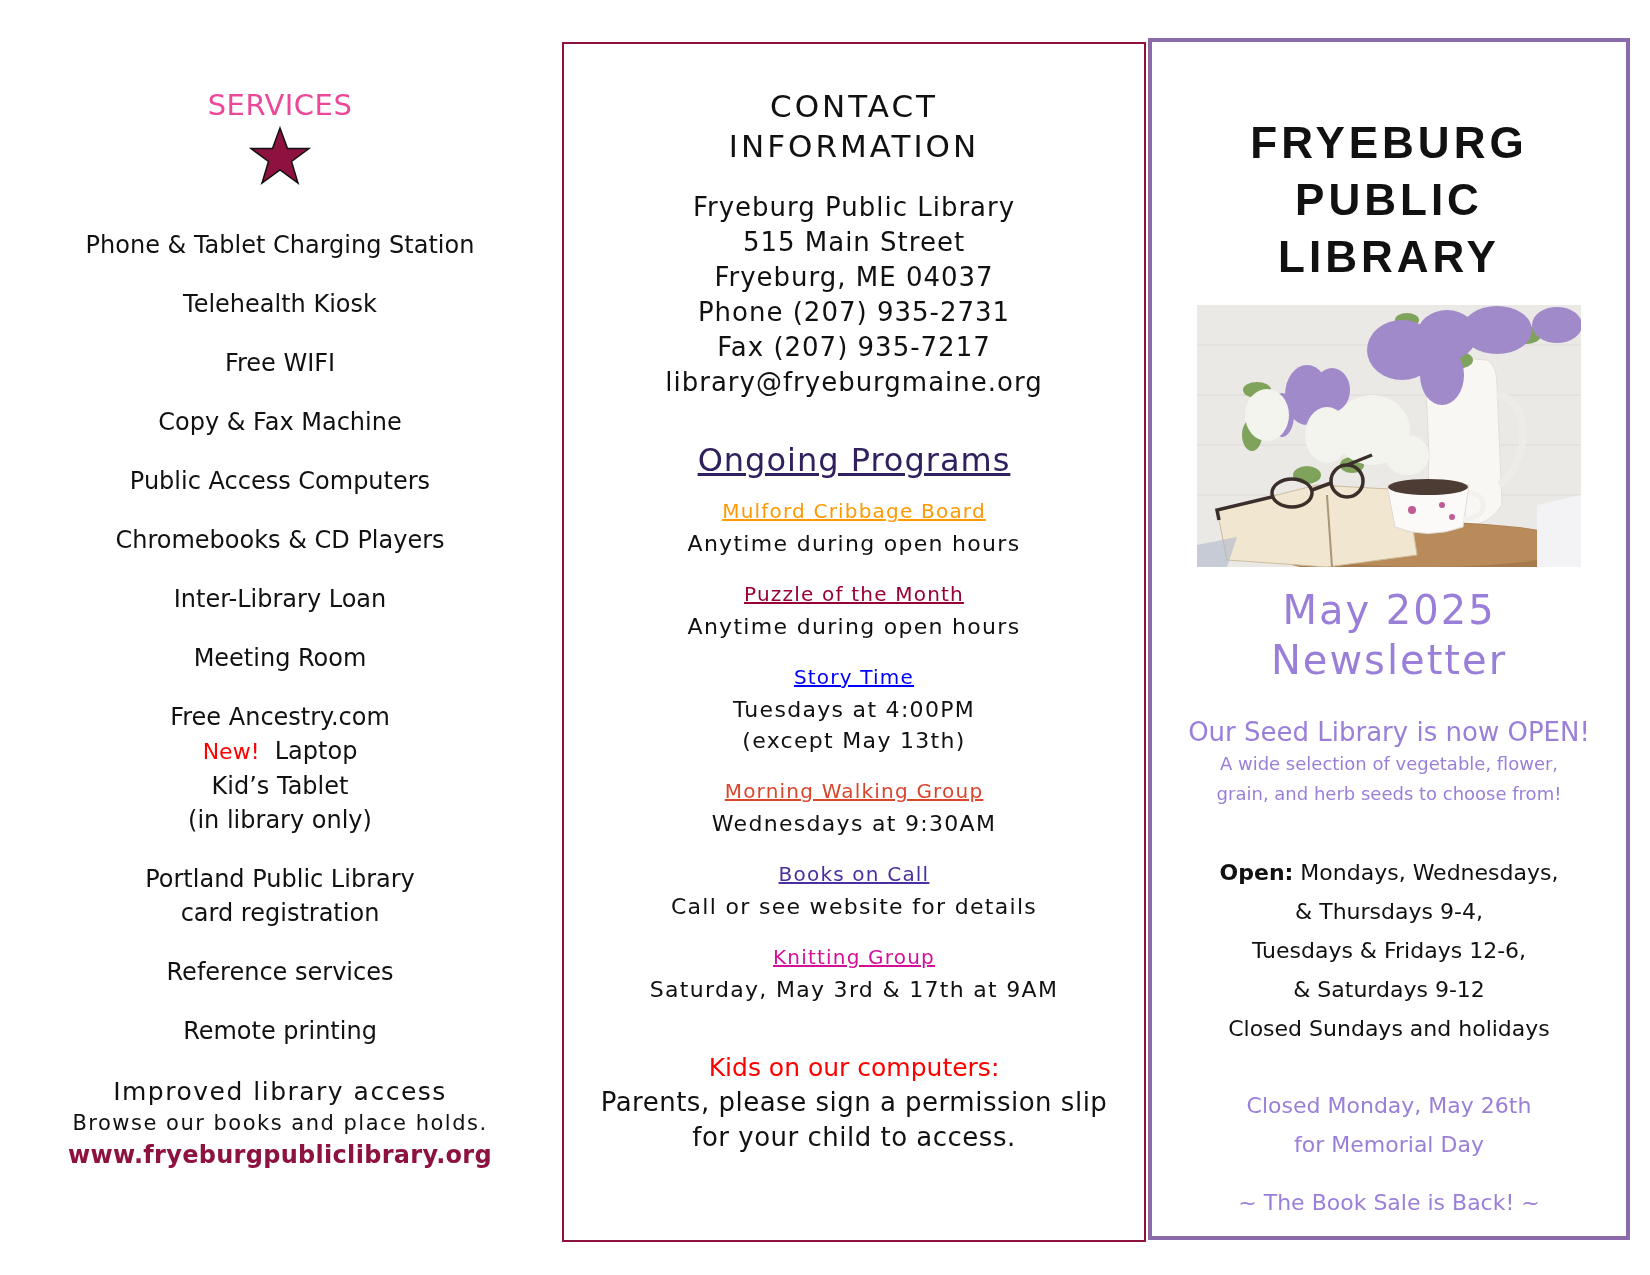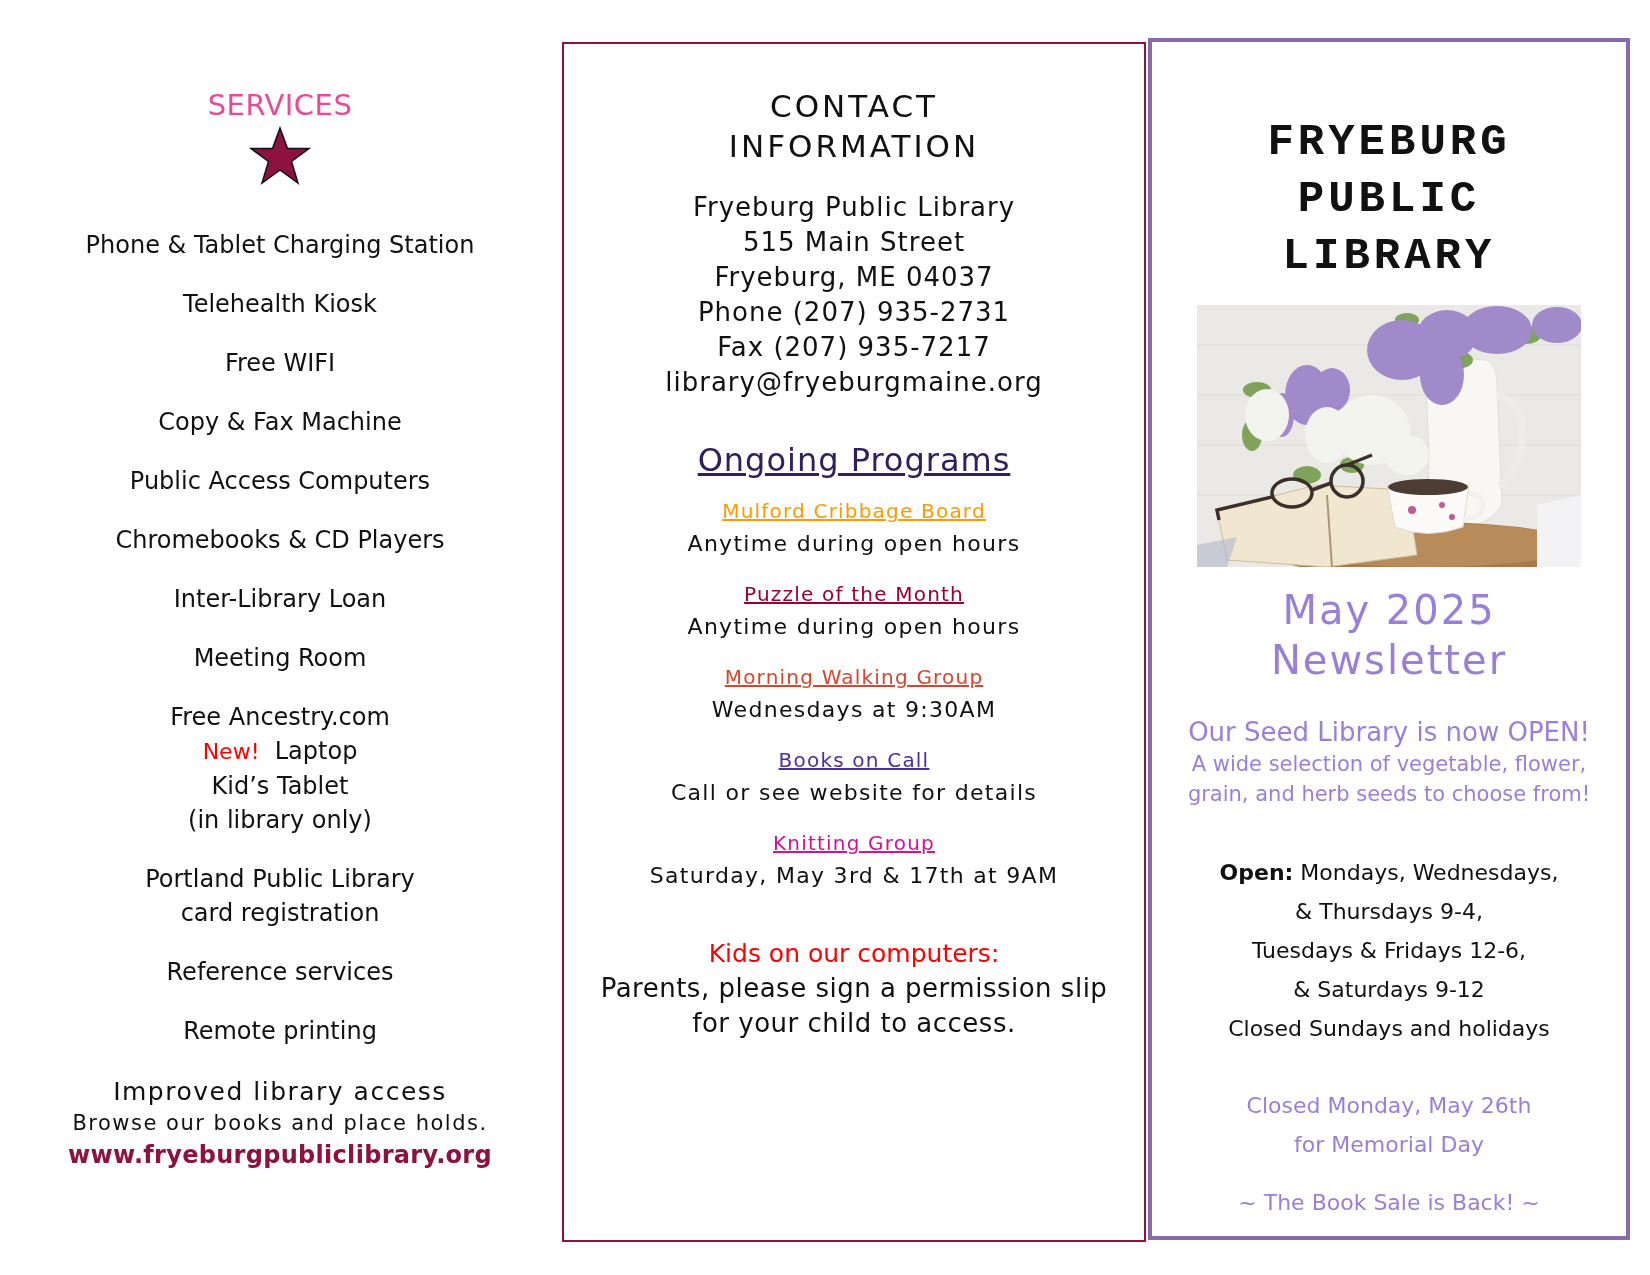--- a/index.html
+++ b/index.html
@@ -23,26 +23,26 @@
   .contact-lines { margin-top: 24px; font-size: 26px; letter-spacing: 1px; line-height: 35px; }
   .ongoing { font-size: 32px; color: #30205e; text-decoration: underline; letter-spacing: 1px; margin-top: 40px; line-height: 40px; }
   .prog { margin-top: 18px; }
   .prog-title { font-size: 20px; text-decoration: underline; letter-spacing: 1.2px; line-height: 34px; }
   .prog-desc { font-size: 22px; letter-spacing: 1.3px; line-height: 31px; }
   .kids-title { color: #ff0000; font-size: 25px; margin-top: 46px; line-height: 34px; }
   .kids-desc { font-size: 26px; line-height: 35px; letter-spacing: 0.5px; text-align: center; }
 
   
   #right { left: 1148px; top: 38px; width: 482px; height: 1202px; border: 4px solid #8a6aa8; box-sizing: border-box; }
-  .title-main { font-family: Liberation Mono, monospace; font-weight: bold; font-size: 44px; letter-spacing: 4px; line-height: 57px; margin-top: 72px; }
+  .title-main { font-family: Liberation Sans, sans-serif; font-weight: bold; font-size: 44px; letter-spacing: 4px; line-height: 57px; margin-top: 72px; }
   .photo { display: block; width: 384px; height: 262px; margin: 20px auto 0; position: relative; overflow: hidden;
            background: linear-gradient(180deg,#eceae8 0%, #e6e3df 60%, #d8d6da 100%); }
   .newsletter { color: #9a7fd9; font-size: 40px; line-height: 50px; letter-spacing: 2px; margin-top: 18px; }
   .seed-title { color: #9a7fd9; font-size: 26px; margin-top: 30px; line-height: 34px; }
-  .seed-desc { color: #9a7fd9; font-size: 21px; line-height: 30px; }
+  .seed-desc { color: #9a7fd9; font-size: 18px; line-height: 30px; }
   .hours { margin-top: 44px; font-size: 22px; line-height: 39px; }
   .hours b { font-weight: bold; }
   .closed-note { color: #9a7fd9; font-size: 22px; line-height: 39px; margin-top: 38px; }
   .booksale { color: #9a7fd9; font-size: 22px; margin-top: 22px; line-height: 34px; }
 </style>
 </head>
 <body>
 
 <div id="left" class="panel">
   <div class="services-title">SERVICES</div>
@@ -93,20 +93,25 @@
 
   <div class="prog" style="margin-top:14px">
     <div class="prog-title" style="color:#ff9900">Mulford Cribbage Board</div>
     <div class="prog-desc">Anytime during open hours</div>
   </div>
   <div class="prog">
     <div class="prog-title" style="color:#990033">Puzzle of the Month</div>
     <div class="prog-desc">Anytime during open hours</div>
   </div>
   <div class="prog">
+    <div class="prog-title" style="color:#0000ff">Story Time</div>
+    <div class="prog-desc">Tuesdays at 4:00PM</div>
+    <div class="prog-desc">(except May 13th)</div>
+  </div>
+  <div class="prog">
     <div class="prog-title" style="color:#d9462d">Morning Walking Group</div>
     <div class="prog-desc">Wednesdays at 9:30AM</div>
   </div>
   <div class="prog">
     <div class="prog-title" style="color:#4b2fa0">Books on Call</div>
     <div class="prog-desc">Call or see website for details</div>
   </div>
   <div class="prog">
     <div class="prog-title" style="color:#d40f9a">Knitting Group</div>
     <div class="prog-desc">Saturday, May 3rd &amp; 17th at 9AM</div>

